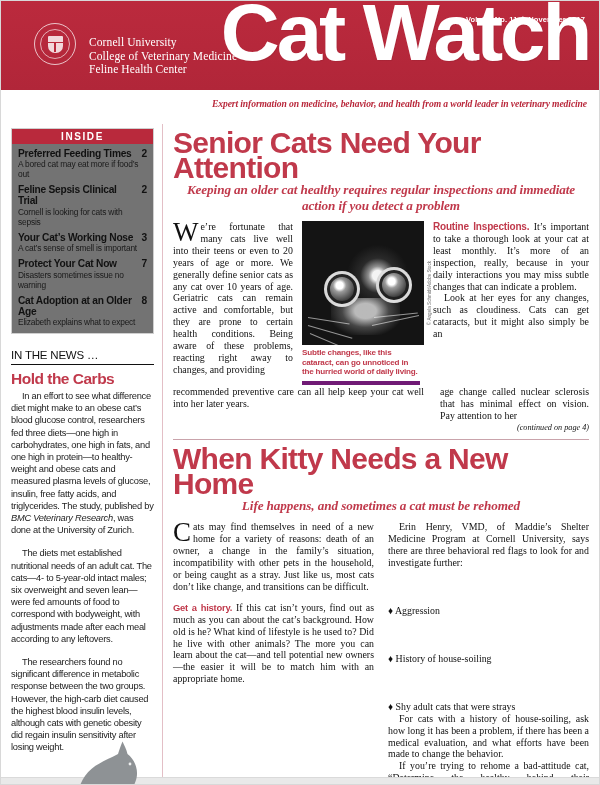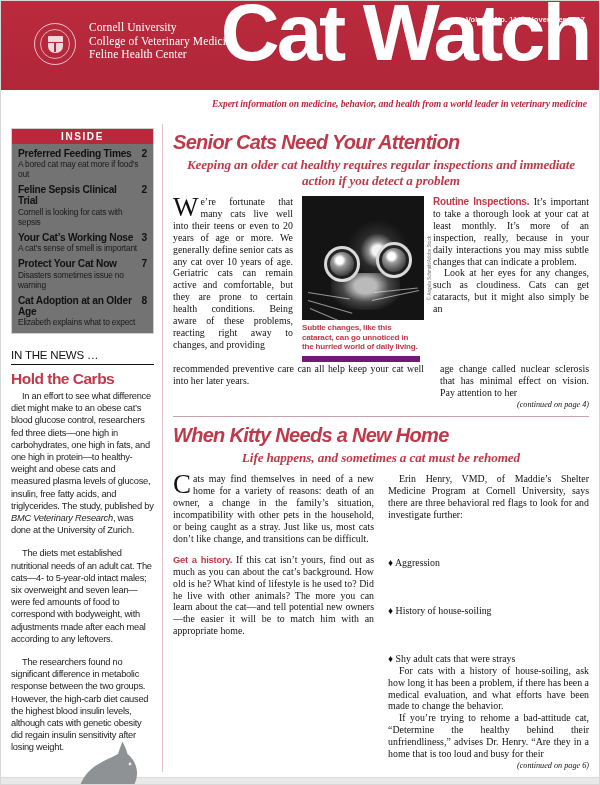--- a/index.html
+++ b/index.html
@@ -57,21 +57,21 @@
   }
   .cornell-logo .shield:before{
     content:"";position:absolute;left:0;top:6.5px;
     width:100%;height:1.4px;background:#b9293c;
   }
   .cornell-logo .shield:after{
     content:"";position:absolute;left:6.8px;top:7.6px;
     width:1.4px;height:9px;background:#b9293c;
   }
   .cornell-name{
-    position:absolute;left:88px;top:20px;
+    position:absolute;left:88px;top:35px;
     color:#fff;
     font-family:"Liberation Serif", serif;
     font-size:11.5px;line-height:13.6px;
     letter-spacing:.1px;
   }
   .masthead-title{
     position:absolute;
     right:10px;top:-8px;
     color:#fff;
     font-family:"Liberation Sans", sans-serif;
@@ -183,26 +183,25 @@
     text-align:left;
   }
   .news-body p{margin:0;text-indent:11px;}
   .news-body p + p{margin-top:11px;}
   .news-body i{font-style:italic;}
 
   
   .art-title{
     font-family:"Liberation Sans", sans-serif;
     font-weight:bold;
-    font-size:20px;
+    font-size:30px;
     color:#c0394b;
     letter-spacing:-.7px;
     margin:6px 0 0 0;
     line-height:25px;
-    font-style:italic;
   }
   .art-sub{
     font-family:"Liberation Serif", serif;
     font-style:italic;font-weight:bold;
     font-size:13.2px;
     color:#c0394b;
     line-height:16px;
     letter-spacing:-.1px;
     margin:2px 0 7px 0;
     text-align:center;
@@ -263,21 +262,21 @@
   }
   .photo-cap{
     font-family:"Liberation Sans", sans-serif;
     font-size:8.1px;
     line-height:9.6px;
     color:#c0394b;
     font-weight:bold;
     letter-spacing:-.2px;
     margin-top:3px;
     padding-bottom:4px;
-    border-bottom:6px solid #701a75;
+    border-bottom:4px solid #701a75;
     width:118px;
   }
   .runhead{
     font-family:"Liberation Sans", sans-serif;
     font-weight:bold;font-size:10px;
     color:#c0394b;letter-spacing:-.2px;
   }
   .runhead-inline{
     font-family:"Liberation Sans", sans-serif;
     font-weight:bold;font-size:9.4px;

